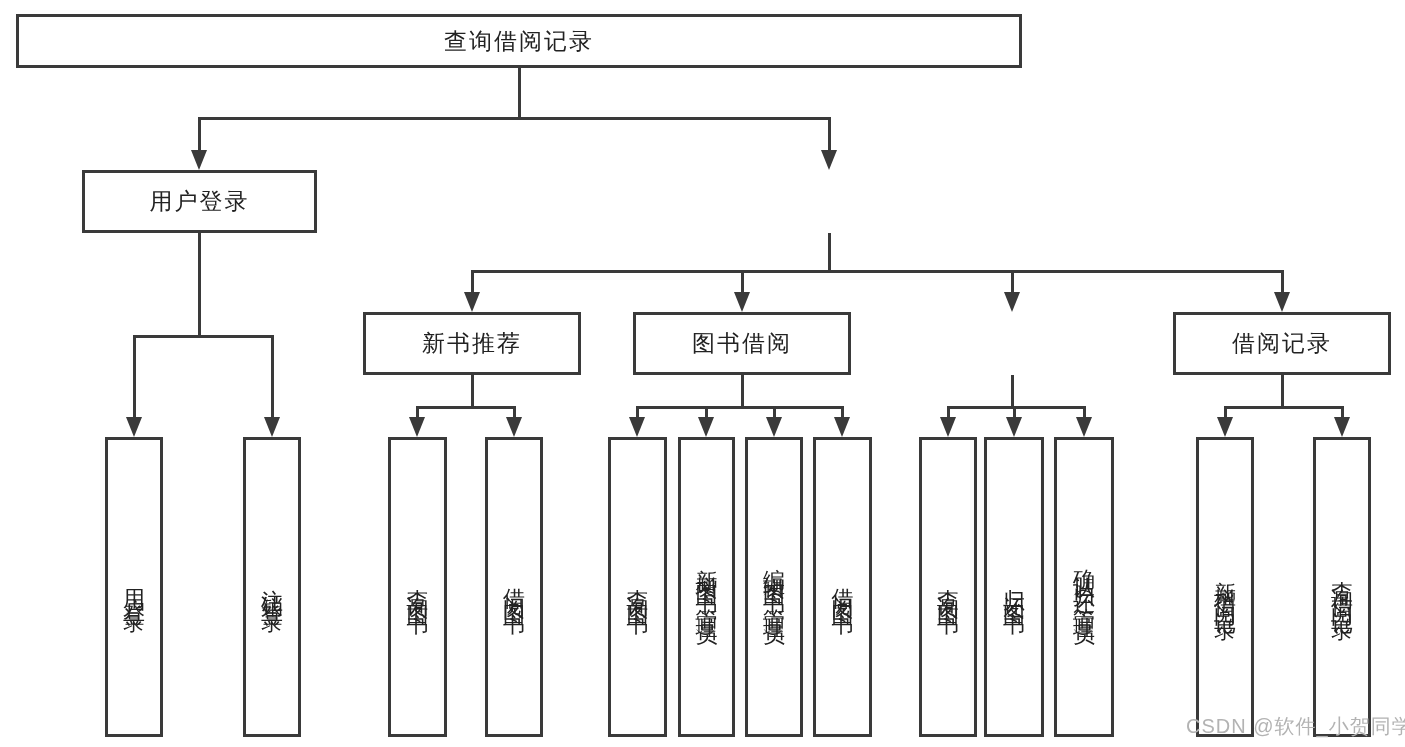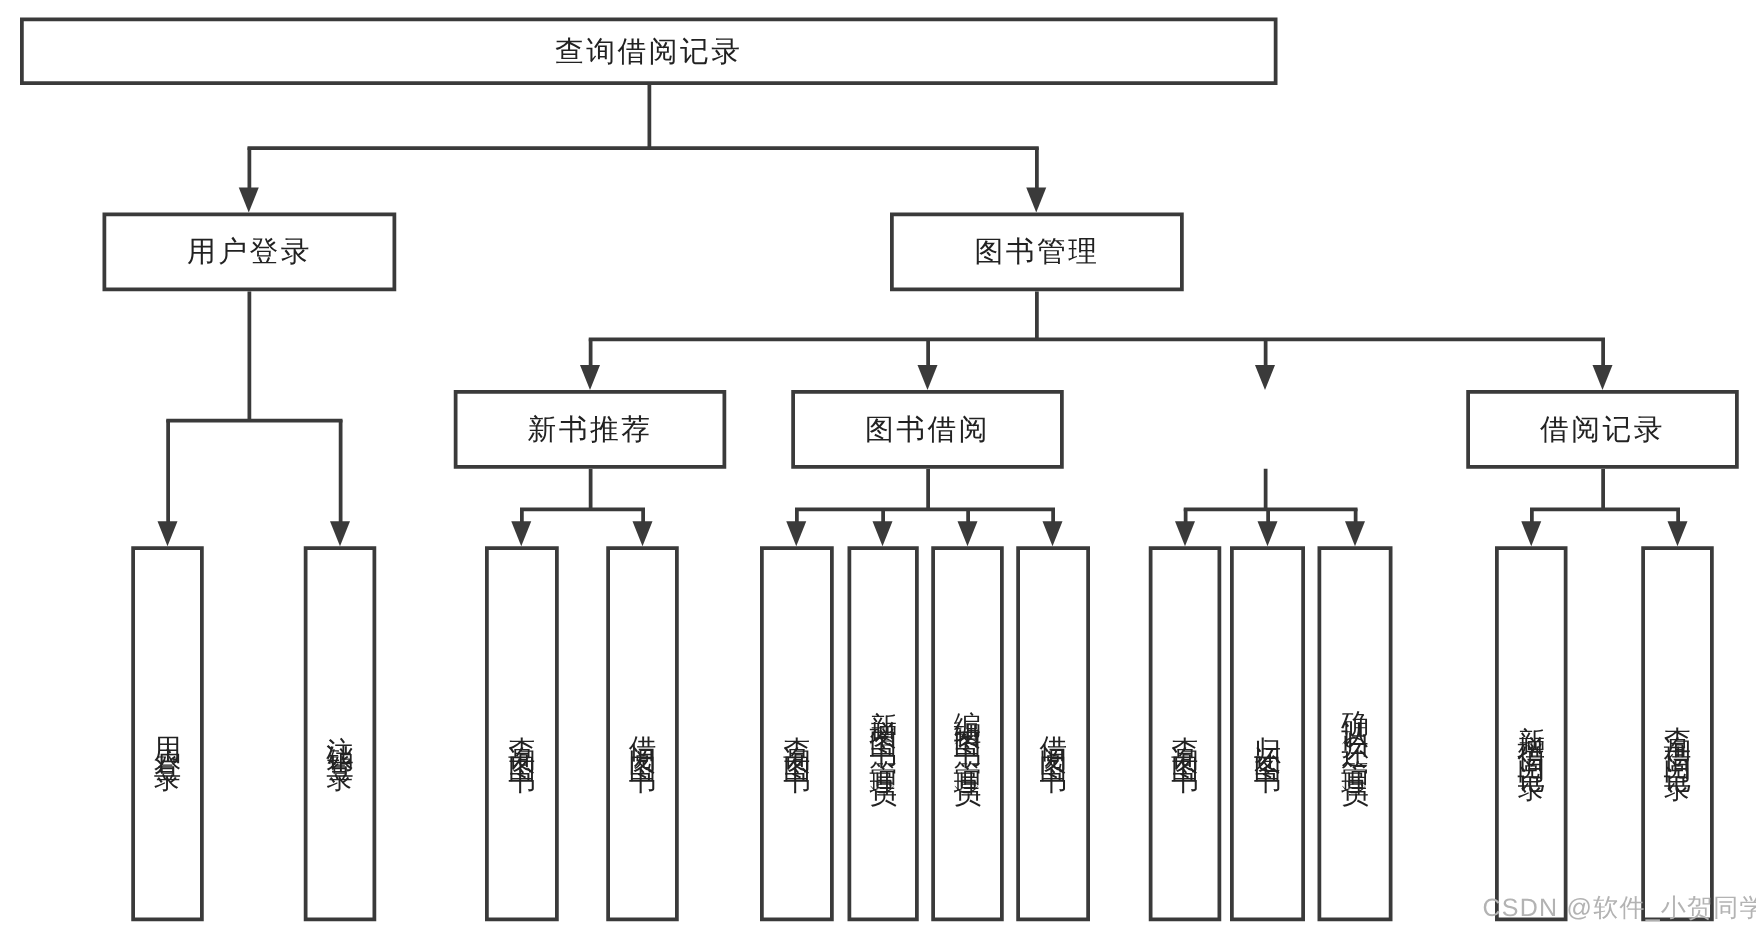--- a/index.html
+++ b/index.html
@@ -117,23 +117,20 @@
     <div class="arrowhead" style="left: 1006px; top: 417px;"></div>
     <div class="arrowhead" style="left: 1076px; top: 417px;"></div>
     <div class="arrowhead" style="left: 1217px; top: 417px;"></div>
     <div class="arrowhead" style="left: 1334px; top: 417px;"></div>
     <div class="node" style="left: 16px; top: 14px; width: 1006px; height: 54px;">
       <span>查询借阅记录</span>
     </div>
     <div class="node" style="left: 82px; top: 170px; width: 235px; height: 63px;">
       <span>用户登录</span>
     </div>
-    <div class="node" style="left: 712px; top: 170px; width: 235px; height: 63px;">
-      <span>图书管理</span>
-    </div>
     <div class="node" style="left: 633px; top: 312px; width: 218px; height: 63px;">
       <span>图书借阅</span>
     </div>
     <div class="node" style="left: 363px; top: 312px; width: 218px; height: 63px;">
       <span>新书推荐</span>
     </div>
     <div class="node" style="left: 1173px; top: 312px; width: 218px; height: 63px;">
       <span>借阅记录</span>
     </div>
     <div class="node vertical" style="left: 105px; top: 437px; width: 58px; height: 300px;">

